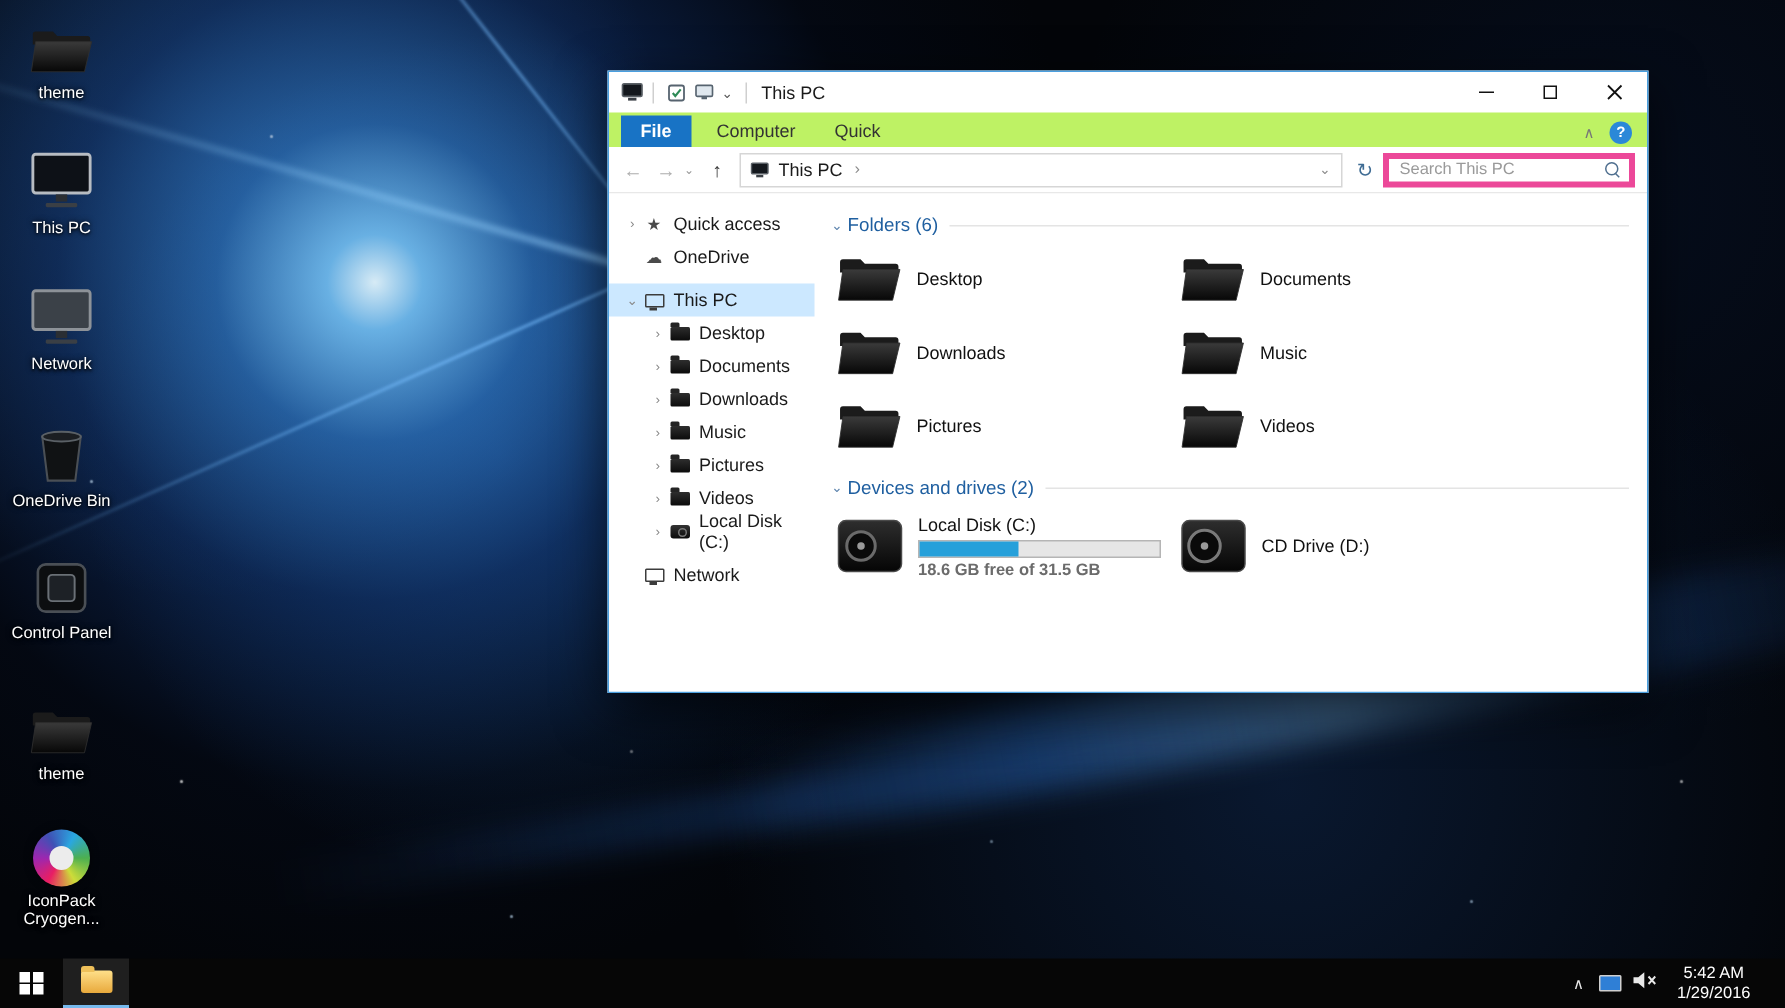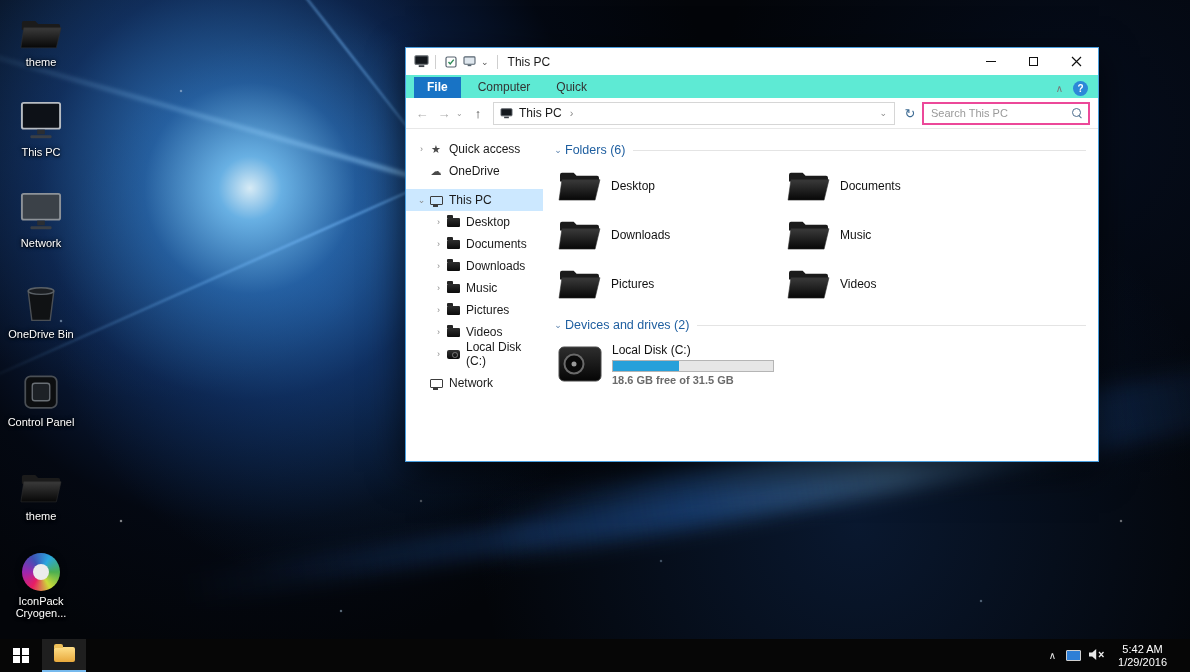--- a/index.html
+++ b/index.html
@@ -55,40 +55,40 @@
   .tb-sep { width:1px; height:14px; background:#cfcfcf; margin:0 6px; }
   .app-icon svg, .qat-icon svg { display:block; }
   .qat-icon { margin:0 3px; display:flex; align-items:center; }
   .qat-chev { font-size:9px; color:#555; margin:0 2px; }
   .win-title { font-size:12px; color:#1a1a1a; margin-left:4px; }
   .win-controls { margin-left:auto; display:flex; height:27px; }
   .wc { width:43px; height:27px; display:flex; align-items:center; justify-content:center; }
   .wc .bar { width:10px; height:1px; background:#111; }
   .wc .box { width:9px; height:9px; border:1px solid #111; }
 
-  .ribbon { height:23px; display:flex; align-items:flex-end; padding-left:8px; background:#5eead4; flex:0 0 auto; }
+  .ribbon { height:23px; display:flex; align-items:flex-end; padding-left:8px; background:#bef264; flex:0 0 auto; }
   .tab { font-size:12px; padding:3px 13px 4px; color:#333; cursor:default; }
   .tab.file { background:#1873c5; color:#fff; font-weight:bold; margin-right:4px; }
   .ribbon-right { margin-left:auto; display:flex; align-items:center; gap:10px; padding-right:10px; padding-bottom:2px; }
   .rb-chev { color:#777; font-size:10px; }
   .help-dot { width:15px; height:15px; border-radius:50%; background:#2b88d8; color:#fff; font-size:10px; font-weight:bold;
               display:flex; align-items:center; justify-content:center; }
 
   .navbar { height:31px; display:flex; align-items:center; padding:0 8px 0 6px; border-bottom:1px solid #e8e8e8;
             background:#fff; flex:0 0 auto; gap:2px; }
   .nav-btn { width:20px; text-align:center; font-size:13px; color:#3a3a3a; }
   .nav-btn.dim { color:#aeaeae; }
   .nav-dd { font-size:8px; color:#9a9a9a; width:10px; }
   .addressbar { flex:1; height:23px; border:1px solid #d6d6d6; display:flex; align-items:center; padding:0 4px 0 6px;
                 margin:0 3px; font-size:12px; color:#1a1a1a; }
   .addr-pc { margin-right:6px; display:flex; align-items:center; }
   .addr-sep { color:#8a8a8a; font-size:11px; margin-left:8px; }
   .addr-dd { margin-left:auto; color:#8a8a8a; font-size:9px; padding:0 3px; }
   .refresh { width:20px; text-align:center; font-size:13px; color:#3f6c94; }
-  .searchbox { width:168px; height:23px; border:2px solid #ec4899; display:flex; align-items:center; padding:0 5px 0 7px; }
+  .searchbox { width:168px; height:23px; border:4px solid #ec4899; display:flex; align-items:center; padding:0 5px 0 7px; }
   .searchbox input { flex:1; border:none; outline:none; font-size:11px; color:#333; font-family:"Liberation Sans", sans-serif; min-width:0; }
   .searchbox input::placeholder { color:#9a9a9a; }
   .mag { width:11px; height:11px; position:relative; flex:0 0 auto; }
   .mag::before { content:""; position:absolute; left:0; top:0; width:7px; height:7px; border:1.4px solid #4f6f8f; border-radius:50%; }
   .mag::after { content:""; position:absolute; left:7px; top:7px; width:4px; height:1.4px; background:#4f6f8f; transform:rotate(45deg); transform-origin:0 0; }
 
   .win-body { flex:1; display:flex; min-height:0; background:#fff; }
 
   
   .sidebar { width:137px; flex:0 0 auto; padding-top:9px; font-size:12px; color:#1a1a1a; }
@@ -444,20 +444,28 @@
                 <circle cx="17" cy="20" r="2.5" fill="#9a9a9a"></circle>
               </svg>
             <div class="dinfo">
               <span class="dname">Local Disk (C:)</span>
               <div class="pbar">
                 <div class="pfill" style="width: 41%;"></div>
               </div>
               <span class="dcap">18.6 GB free of 31.5 GB</span>
             </div>
           </div>
+          <div class="dtile">
+            <svg width="46" height="40" viewBox="0 0 46 40">
+                <rect x="2" y="3" width="42" height="34" rx="5" fill="url(#dg)" stroke="#4a4a4a" stroke-width="1"></rect>
+                <circle cx="17" cy="20" r="10.5" fill="#0a0a0a" stroke="#7a7a7a" stroke-width="2"></circle>
+                <circle cx="17" cy="20" r="2.5" fill="#9a9a9a"></circle>
+              </svg>
+            <span class="dname">CD Drive (D:)</span>
+          </div>
         </div>
       </div>
     </div>
   </div>
 
   <div class="taskbar">
     <div class="tb-btn">
       <div class="win-logo">
           <span></span>
           <span></span>

